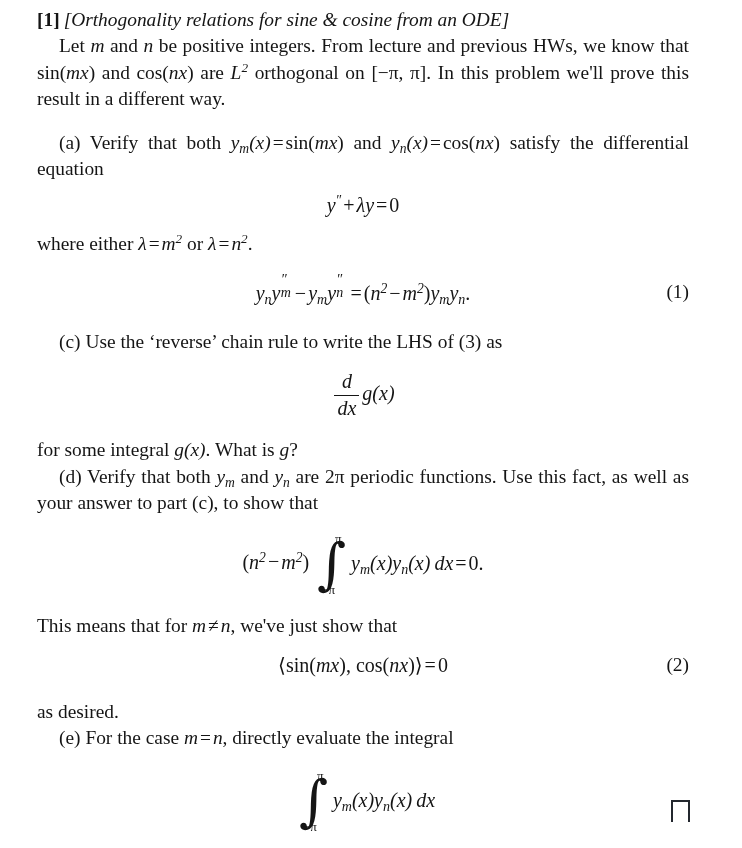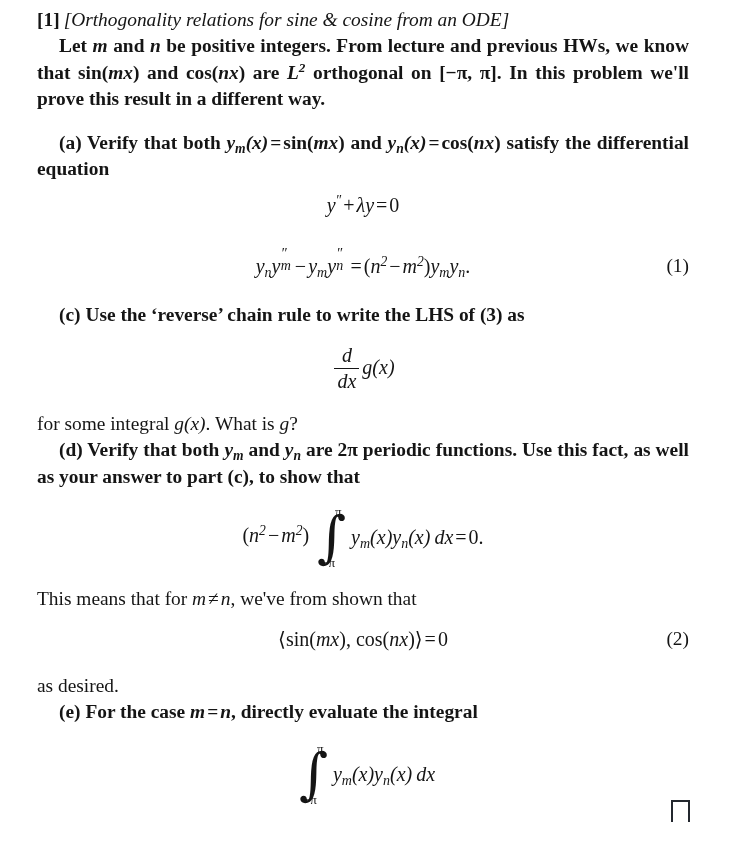--- a/index.html
+++ b/index.html
@@ -31,21 +31,21 @@
   }
 
   
   .para {
     font-size: 19.4px;
     line-height: 26.4px;
     text-align: justify;
     text-justify: inter-word;
     margin: 0;
   }
-  .indent { text-indent: 22px; font-weight: bold; }
+  .indent { text-indent: 22px; }
   .tight { text-align: left; }
 
   .prob-label {
     font-weight: bold;
     font-style: normal;
   }
   .prob-title {
     font-style: italic;
   }
 
@@ -210,20 +210,21 @@
     <div style="height:12px"></div>
 
     <div class="display">
       <span class="dline">
         <span class="m">y</span><sup class="sc">″</sup><span class="op">+</span><span class="m">λ</span><span class="m">y</span><span class="op">=</span><span class="mr">0</span>
       </span>
     </div>
 
     <div style="height:14px"></div>
 
+    <p class="para tight"><span>where either </span><span class="m">λ</span><span class="op">=</span><span class="m">m</span><sup class="sc">2</sup><span> or </span><span class="m">λ</span><span class="op">=</span><span class="m">n</span><sup class="sc">2</sup><span>.</span></p>
 
 
     <div style="height:22px"></div>
 
     <div class="display">
       <span class="dline">
         <span class="m">y</span><sub class="sb">n</sub><span class="ypp"><span>y</span><span class="scripts"><span class="pr">″</span><span class="sb2">m</span></span></span><span class="op">−</span><span class="m">y</span><sub class="sb">m</sub><span class="ypp"><span>y</span><span class="scripts"><span class="pr">″</span><span class="sb2">n</span></span></span><span class="op">=</span><span class="mr">(</span><span class="m">n</span><sup class="sc">2</sup><span class="op">−</span><span class="m">m</span><sup class="sc">2</sup><span class="mr">)</span><span class="m">y</span><sub class="sb">m</sub><span class="m">y</span><sub class="sb">n</sub><span class="mr">.</span>
       </span>
       <span class="eqnum">(1)</span>
     </div>
@@ -253,21 +254,21 @@
     <div style="height:16px"></div>
 
     <div class="display">
       <span class="dline">
         <span class="mr">(</span><span class="m">n</span><sup class="sc">2</sup><span class="op">−</span><span class="m">m</span><sup class="sc">2</sup><span class="mr">)</span><span class="intg"><span class="sym">∫</span><span class="upper">π</span><span class="lower">−π</span></span><span class="int-body"><span class="m">y</span><sub class="sb">m</sub><span class="m">(x)</span><span class="m">y</span><sub class="sb">n</sub><span class="m">(x)</span><span class="sp-s"></span><span class="m">dx</span><span class="op">=</span><span class="mr">0</span><span class="mr">.</span></span>
       </span>
     </div>
 
     <div style="height:18px"></div>
 
-    <p class="para tight"><span>This means that for </span><span class="m">m</span><span class="op">≠</span><span class="m">n</span><span>, we've from shown that</span></p>
+    <p class="para tight"><span>This means that for </span><span class="m">m</span><span class="op">≠</span><span class="m">n</span><span>, we've just show that</span></p>
 
     <div style="height:14px"></div>
 
     <div class="display">
       <span class="dline">
         <span class="angle">⟨</span><span class="mr">sin(</span><span class="m">mx</span><span class="mr">)</span><span class="mr">, </span><span class="mr">cos(</span><span class="m">nx</span><span class="mr">)</span><span class="angle">⟩</span><span class="op">=</span><span class="mr">0</span>
       </span>
       <span class="eqnum">(2)</span>
     </div>
 

